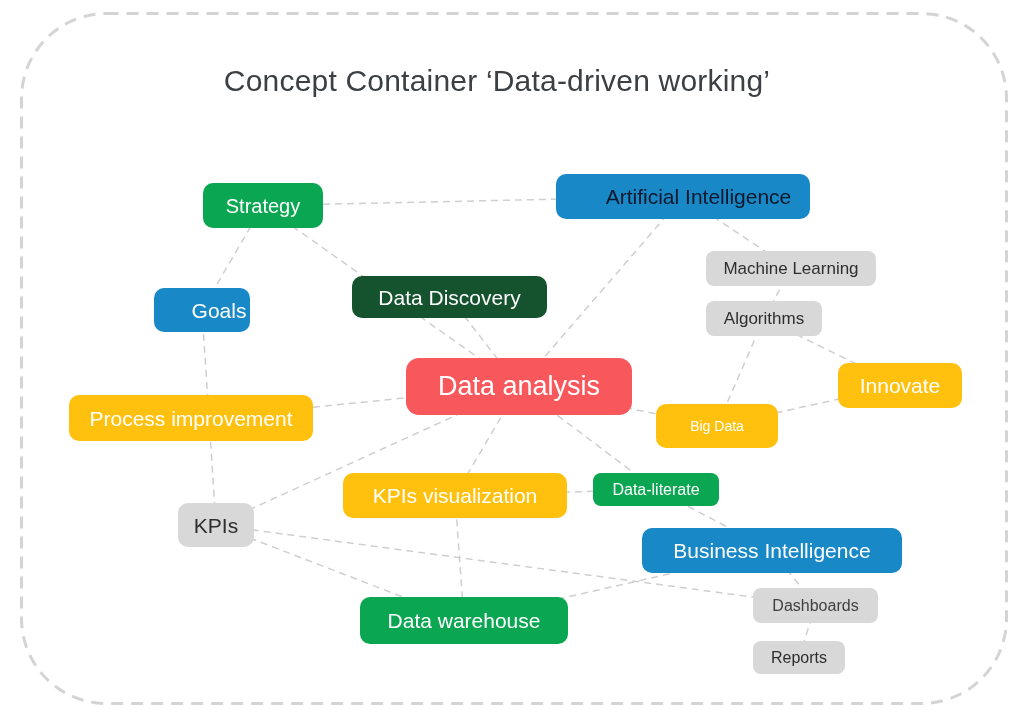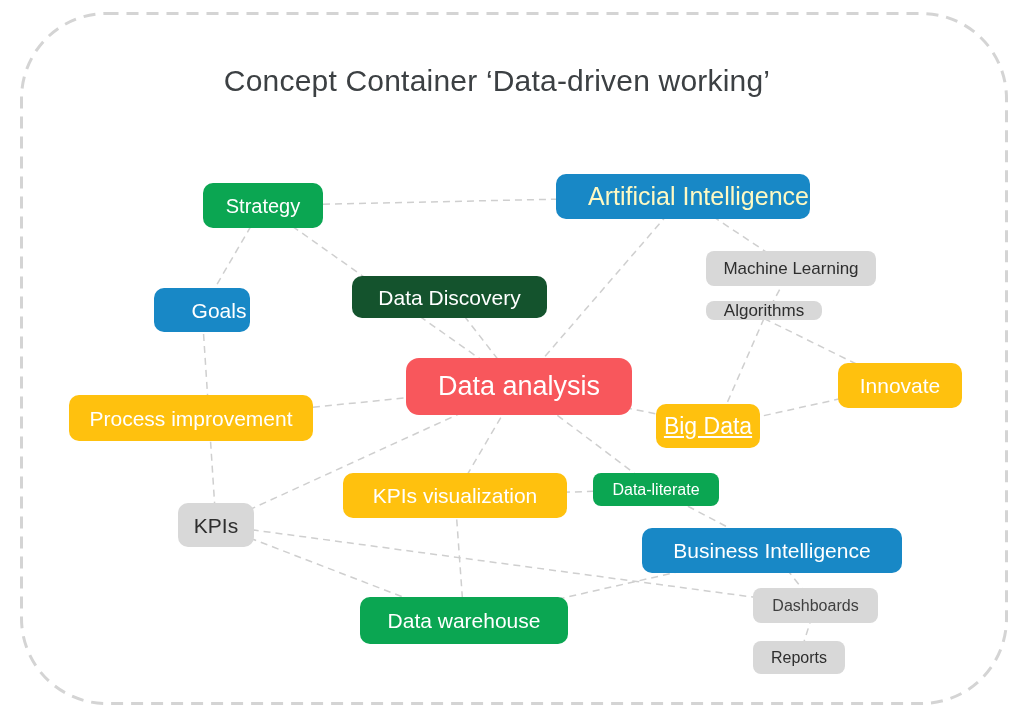--- a/index.html
+++ b/index.html
@@ -77,28 +77,28 @@
       <line x1="656" y1="489.5" x2="772" y2="550.5" stroke="#CFCFCF" stroke-width="1.5" stroke-dasharray="7 5"></line>
       <line x1="464" y1="620.5" x2="772" y2="550.5" stroke="#CFCFCF" stroke-width="1.5" stroke-dasharray="7 5"></line>
       <line x1="772" y1="550.5" x2="815.5" y2="605.5" stroke="#CFCFCF" stroke-width="1.5" stroke-dasharray="7 5"></line>
       <line x1="815.5" y1="605.5" x2="799" y2="657.5" stroke="#CFCFCF" stroke-width="1.5" stroke-dasharray="7 5"></line>
     </svg>
 
   <h1 class="title" style="color: rgb(60, 64, 67);">Concept Container ‘Data-driven working’</h1>
 
   <div id="node-layer">
       <div class="node" style="left: 203px; top: 183px; width: 120px; height: 45px; font-size: 20px; background: rgb(11, 166, 82); color: rgb(255, 255, 255);">Strategy</div>
-      <div class="node" style="left: 556px; top: 174px; width: 254px; height: 45px; font-size: 25px; background: rgb(24, 136, 198); color: #fef9c3; padding-left: 31px;">Artificial Intelligence</div>
+      <div class="node" style="left: 556px; top: 174px; width: 254px; height: 45px; font-size: 21px; background: rgb(24, 136, 198); color: #0f172a; padding-left: 31px;">Artificial Intelligence</div>
       <div class="node small" style="left: 706px; top: 251px; width: 170px; height: 35px; font-size: 17px; background: rgb(216, 216, 216); color: rgb(46, 46, 46);">Machine Learning</div>
-      <div class="node small" style="left: 706px; top: 301px; width: 116px; height: 19px; font-size: 17px; background: rgb(216, 216, 216); color: rgb(46, 46, 46); text-align: right;">Algorithms</div>
+      <div class="node small" style="left: 706px; top: 301px; width: 116px; height: 35px; font-size: 17px; background: rgb(216, 216, 216); color: rgb(46, 46, 46); text-align: right;">Algorithms</div>
       <div class="node" style="left: 154px; top: 288px; width: 96px; height: 44px; font-size: 21px; background: rgb(24, 136, 198); color: rgb(255, 255, 255); padding-left: 34px;">Goals</div>
       <div class="node" style="left: 352px; top: 276px; width: 195px; height: 42px; font-size: 21px; background: #14532d; color: rgb(255, 255, 255);">Data Discovery</div>
       <div class="node big" style="left: 406px; top: 358px; width: 226px; height: 57px; font-size: 27px; background: rgb(248, 87, 92); color: rgb(255, 255, 255);">Data analysis</div>
       <div class="node" style="left: 69px; top: 395px; width: 244px; height: 46px; font-size: 21px; background: rgb(255, 193, 14); color: rgb(255, 255, 255);">Process improvement</div>
-      <div class="node" style="left: 656px; top: 404px; width: 104px; height: 44px; font-size: 23px; background: rgb(255, 193, 14); color: rgb(255, 255, 255); text-decoration: underline;">Big Data</div>
+      <div class="node" style="left: 656px; top: 404px; width: 122px; height: 44px; font-size: 14px; background: rgb(255, 193, 14); color: rgb(255, 255, 255);">Big Data</div>
       <div class="node" style="left: 838px; top: 363px; width: 124px; height: 45px; font-size: 21px; background: rgb(255, 193, 14); color: rgb(255, 255, 255);">Innovate</div>
       <div class="node" style="left: 178px; top: 503px; width: 76px; height: 44px; font-size: 21px; background: rgb(216, 216, 216); color: rgb(46, 46, 46);">KPIs</div>
       <div class="node" style="left: 343px; top: 473px; width: 224px; height: 45px; font-size: 21px; background: rgb(255, 193, 14); color: rgb(255, 255, 255);">KPIs visualization</div>
       <div class="node small" style="left: 593px; top: 473px; width: 126px; height: 33px; font-size: 16px; background: rgb(11, 166, 82); color: rgb(255, 255, 255);">Data-literate</div>
       <div class="node" style="left: 642px; top: 528px; width: 260px; height: 45px; font-size: 21px; background: rgb(24, 136, 198); color: rgb(255, 255, 255);">Business Intelligence</div>
       <div class="node" style="left: 360px; top: 597px; width: 208px; height: 47px; font-size: 21px; background: rgb(11, 166, 82); color: rgb(255, 255, 255);">Data warehouse</div>
       <div class="node small" style="left: 753px; top: 588px; width: 125px; height: 35px; font-size: 16px; background: rgb(216, 216, 216); color: #404040;">Dashboards</div>
       <div class="node small" style="left: 753px; top: 641px; width: 92px; height: 33px; font-size: 16px; background: rgb(216, 216, 216); color: rgb(46, 46, 46);">Reports</div>
     </div>
 

